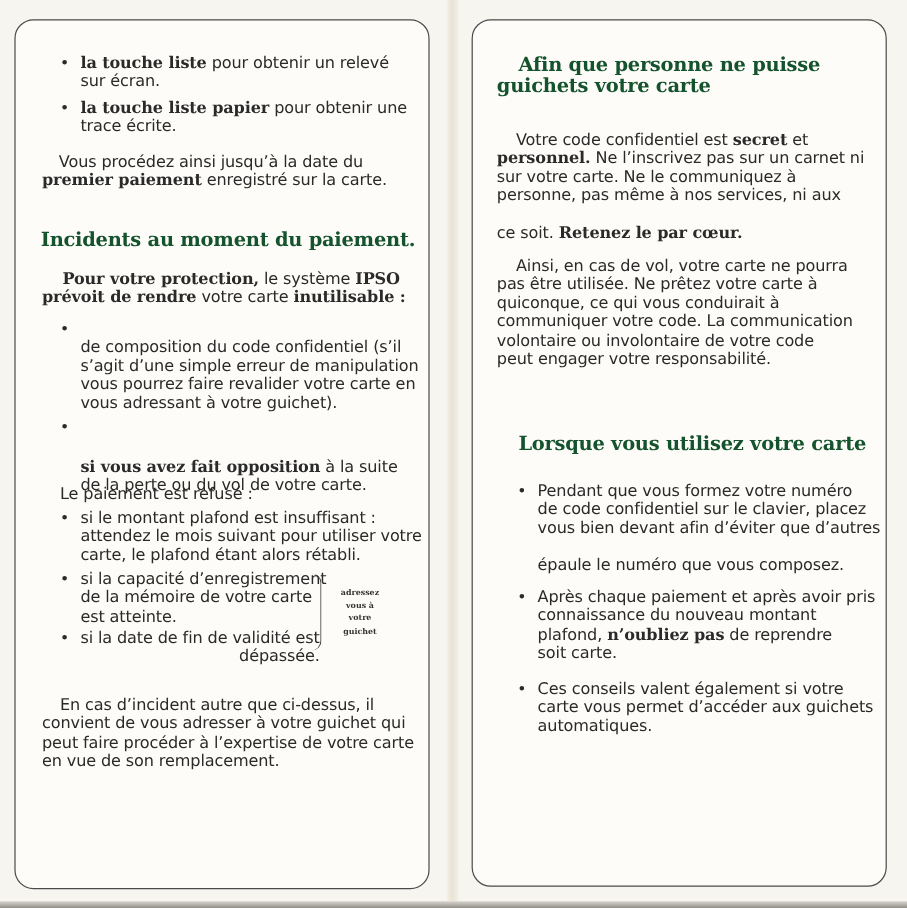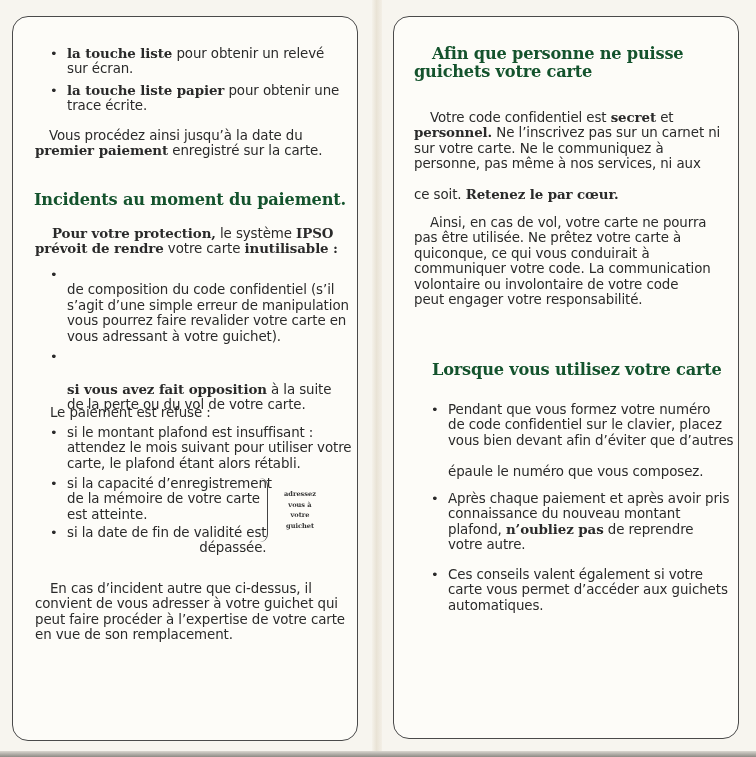--- a/index.html
+++ b/index.html
@@ -169,21 +169,21 @@
     <span>vous bien devant afin d’éviter que d’autres</span><br>
     <br>
     <span>épaule le numéro que vous composez.</span>
   </div>
 
   <span class="bullet" style="left:431px;top:491px;"></span>
   <div class="abs txt" style="left:448px;top:491px;">
     <span>Après chaque paiement et après avoir pris</span><br>
     <span>connaissance du nouveau montant</span><br>
     <span>plafond, </span><span class="serif">n’oubliez pas</span><span> de reprendre</span><br>
-    <span>votre autre.</span>
+    <span>soit carte.</span>
   </div>
 
   <span class="bullet" style="left:431px;top:567px;"></span>
   <div class="abs txt" style="left:448px;top:567px;">
     <span>Ces conseils valent également si votre</span><br>
     <span>carte vous permet d’accéder aux guichets</span><br>
     <span>automatiques.</span>
   </div>
 </div>
 

